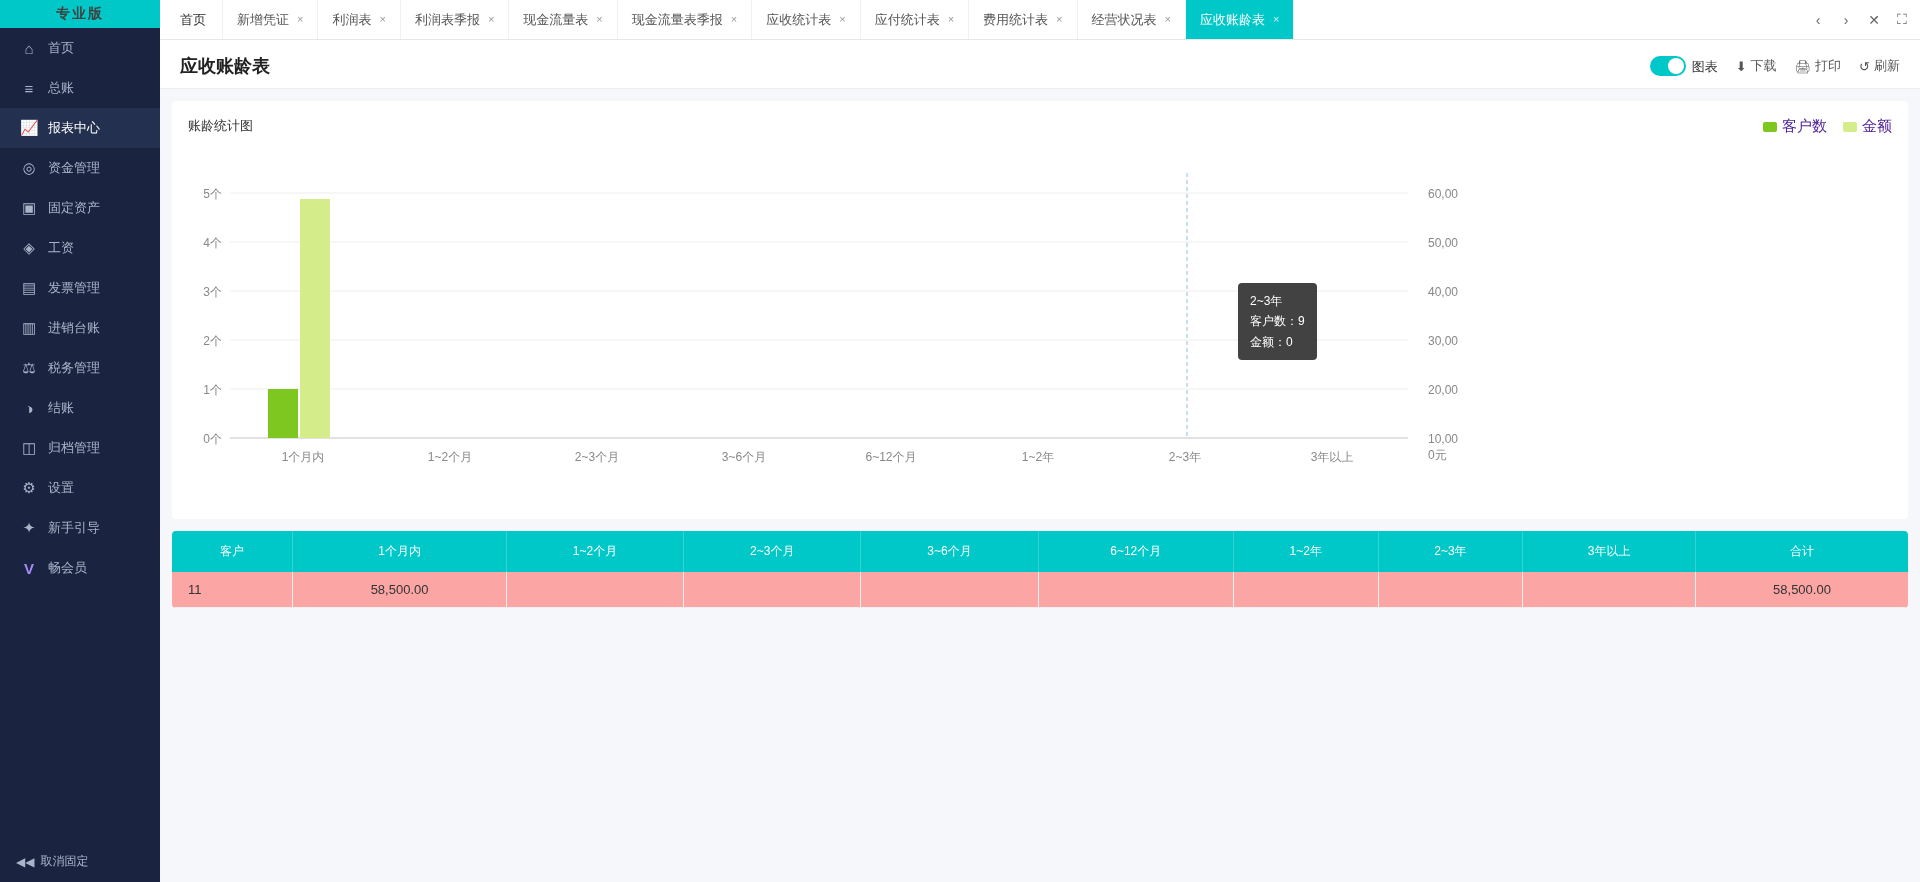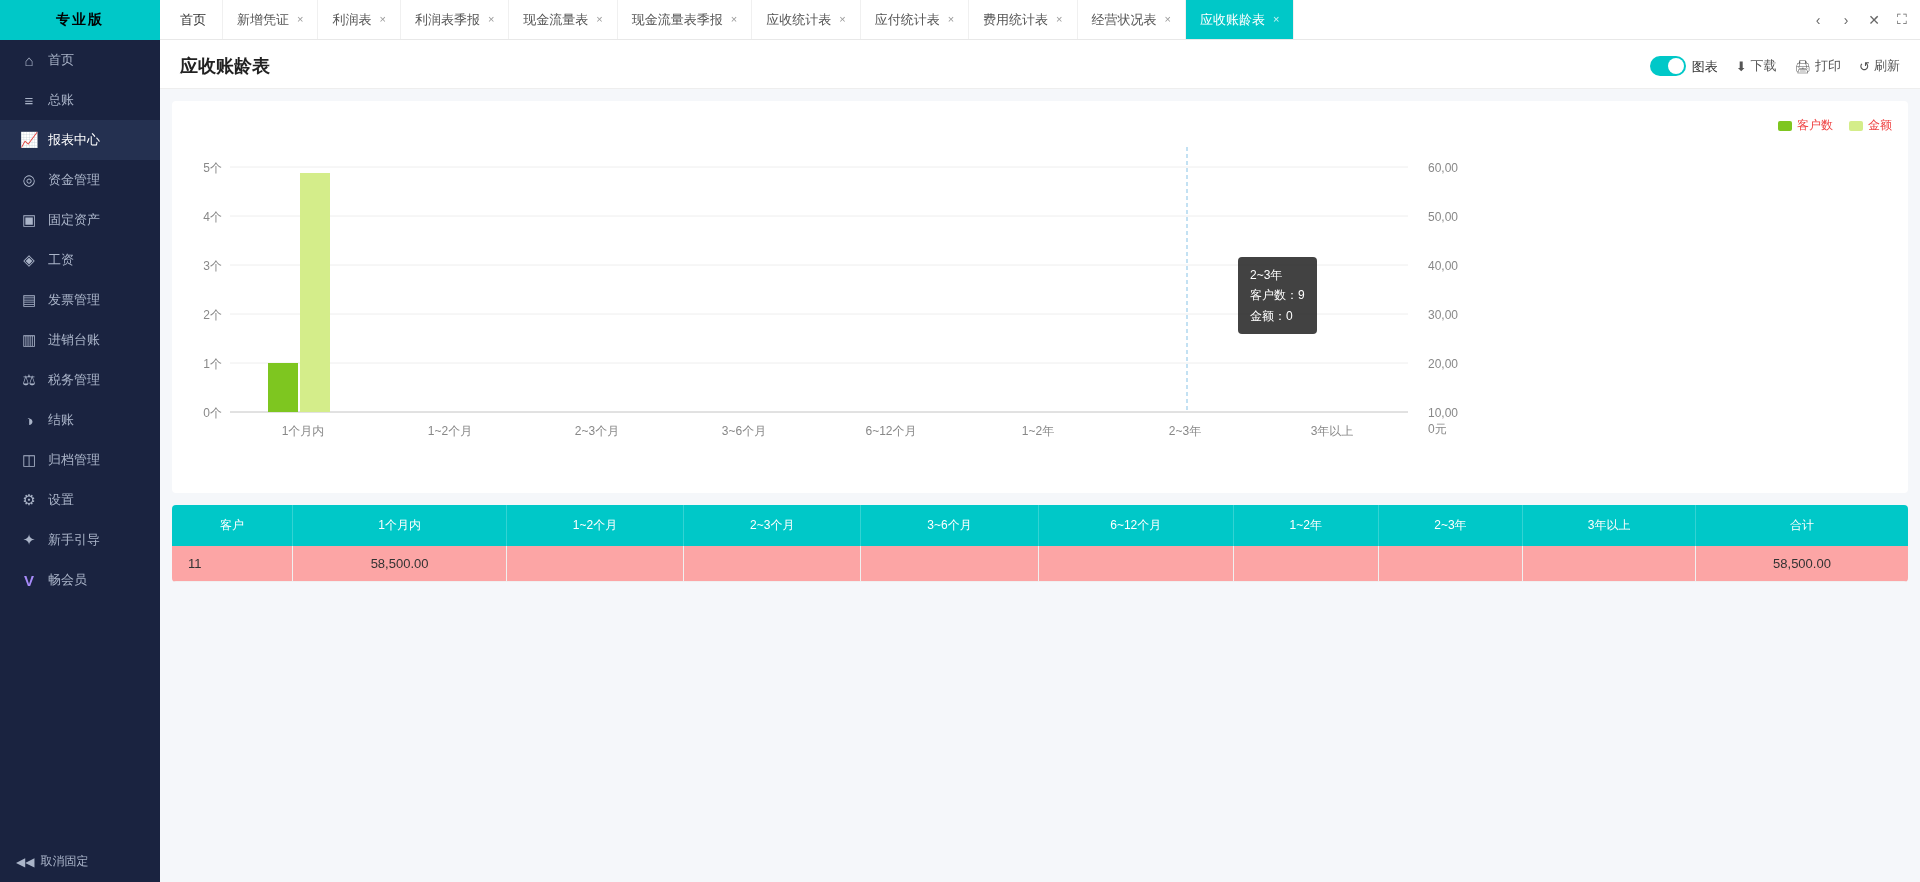--- a/index.html
+++ b/index.html
@@ -10,25 +10,25 @@
       width: 160px;
       min-width: 160px;
       background: #1a2340;
       color: #ccc;
       display: flex;
       flex-direction: column;
       height: 100%;
     }
     .sidebar-logo {
       background: #00c8c8;
-      height: 40px;
+      height: 28px;
       display: flex;
       align-items: center;
       justify-content: center;
-      color: #000000;
+      color: #404040;
       font-size: 14px;
       font-weight: bold;
       letter-spacing: 2px;
     }
     .sidebar-item {
       display: flex;
       align-items: center;
       padding: 11px 20px;
       cursor: pointer;
       color: #aab4c8;
@@ -180,22 +180,22 @@
       color: #333;
       margin-bottom: 8px;
     }
     .chart-legend {
       position: absolute;
       top: 16px;
       right: 16px;
       display: flex;
       gap: 16px;
       align-items: center;
-      font-size: 12px;
-      color: #ef4444;
+      font-size: 15px;
+      color: #4c1d95;
     }
     .legend-item {
       display: flex;
       align-items: center;
       gap: 5px;
     }
     .legend-box {
       width: 14px;
       height: 10px;
       border-radius: 2px;
@@ -401,20 +401,21 @@
           <span>打印</span>
         </div>
         <div class="action-btn">
           <span>↺</span>
           <span>刷新</span>
         </div>
       </div>
     </div>
 
     <div class="chart-container">
+      <div class="chart-title">账龄统计图</div>
       <div class="chart-legend">
         <div class="legend-item">
           <div class="legend-box" style="background:#7ec620;"></div>
           <span>客户数</span>
         </div>
         <div class="legend-item">
           <div class="legend-box" style="background:#d4ed8a;"></div>
           <span>金额</span>
         </div>
       </div>

